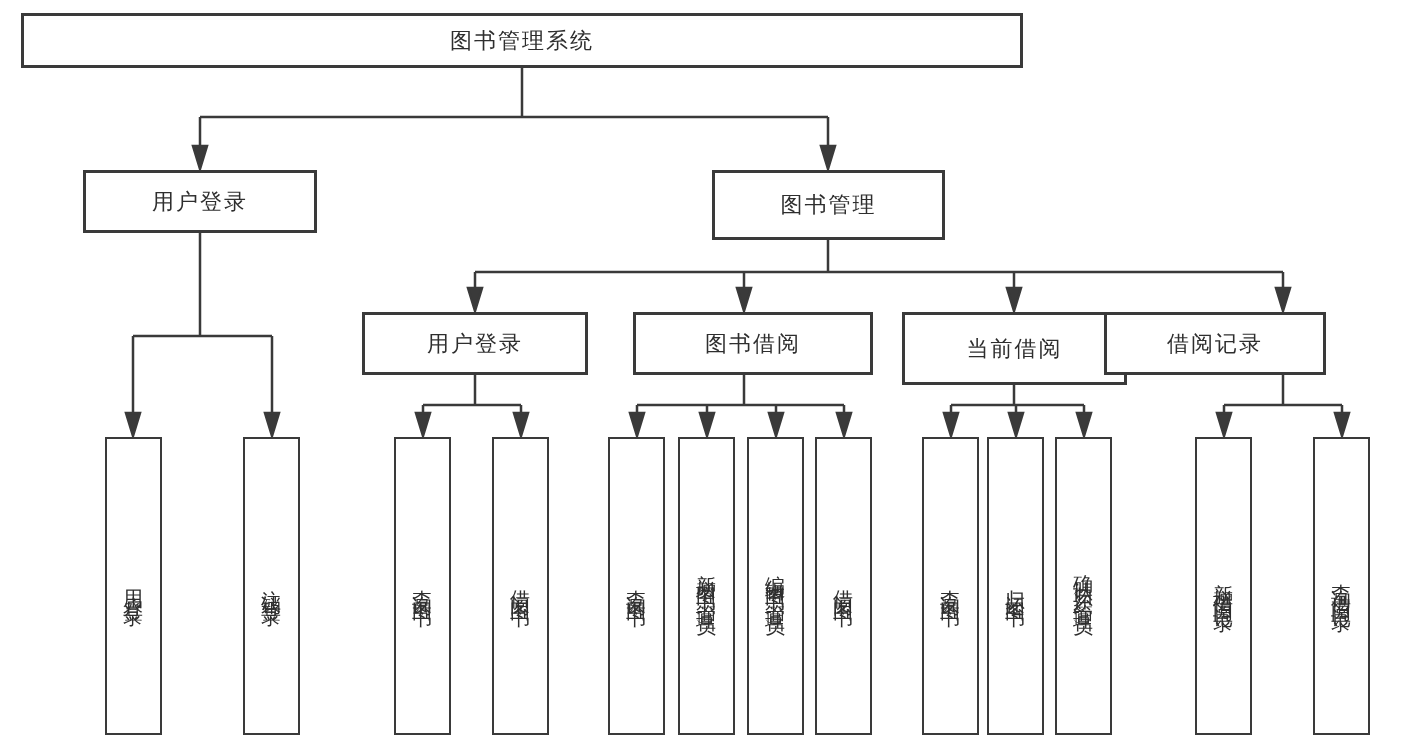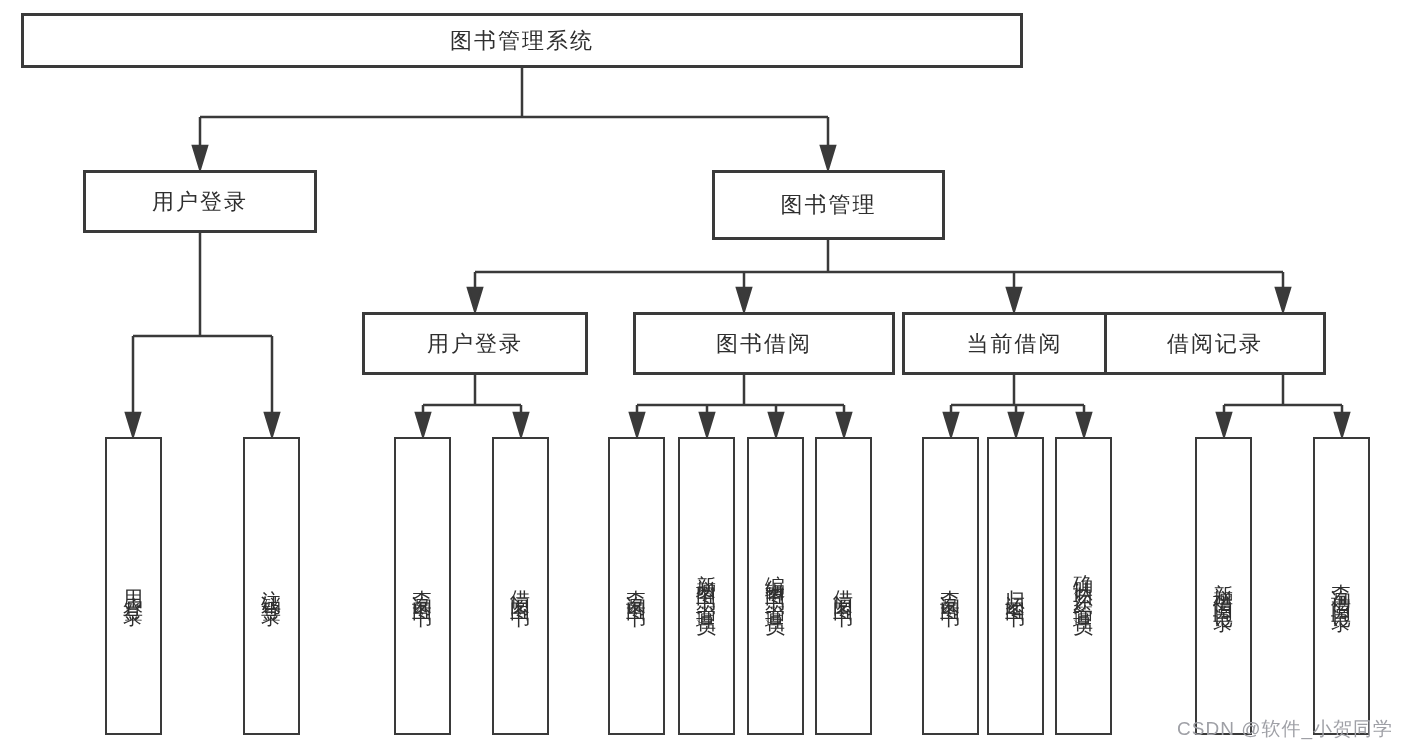--- a/index.html
+++ b/index.html
@@ -113,37 +113,36 @@
       </g>
     </g>
   </svg>
 
   <div class="box h-box root-box">图书管理系统</div>
 
   <div class="box h-box" style="left:83px; top:170px; width:234px; height:63px;">用户登录</div>
   <div class="box h-box" style="left:712px; top:170px; width:233px; height:70px;">图书管理</div>
 
   <div class="box h-box" style="left:362px; top:312px; width:226px; height:63px;">用户登录</div>
-  <div class="box h-box" style="left:633px; top:312px; width:262px; height:63px;">图书借阅</div>
-  <div class="box h-box" style="left:902px; top:312px; width:225px; height:63px;">当前借阅</div>
+  <div class="box h-box" style="left:633px; top:312px; width:240px; height:63px;">图书借阅</div>
+  <div class="box h-box" style="left:902px; top:312px; width:225px; height:73px;">当前借阅</div>
   <div class="box h-box" style="left:1104px; top:312px; width:222px; height:63px;">借阅记录</div>
 
   <div class="box leaf" style="left:105px;">用户登录</div>
   <div class="box leaf" style="left:243px;">注销登录</div>
 
   <div class="box leaf" style="left:394px;">查询图书</div>
   <div class="box leaf" style="left:492px;">借阅图书</div>
 
   <div class="box leaf" style="left:608px;">查询图书</div>
   <div class="box leaf" style="left:678px;">新增图书（管理员）</div>
   <div class="box leaf" style="left:747px;">编辑图书（管理员）</div>
   <div class="box leaf" style="left:815px;">借阅图书</div>
 
   <div class="box leaf" style="left:922px;">查询图书</div>
   <div class="box leaf" style="left:987px;">归还图书</div>
   <div class="box leaf" style="left:1055px;">确认归还（管理员）</div>
 
   <div class="box leaf" style="left:1195px;">新增借阅记录</div>
   <div class="box leaf" style="left:1313px;">查询借阅记录</div>
 
-  <div class="watermark">CSDN @软件_小贺同学</div>
 
 </div>
 
 </body></html>

